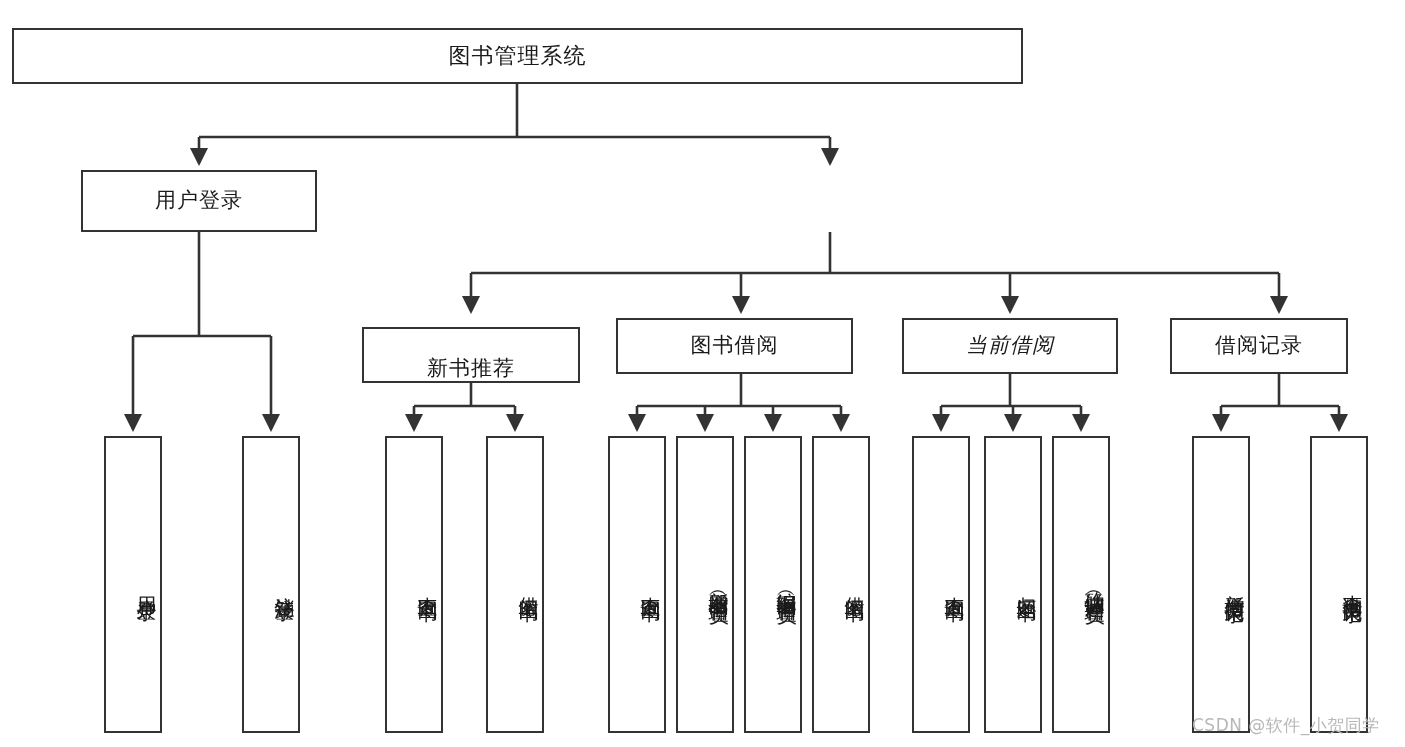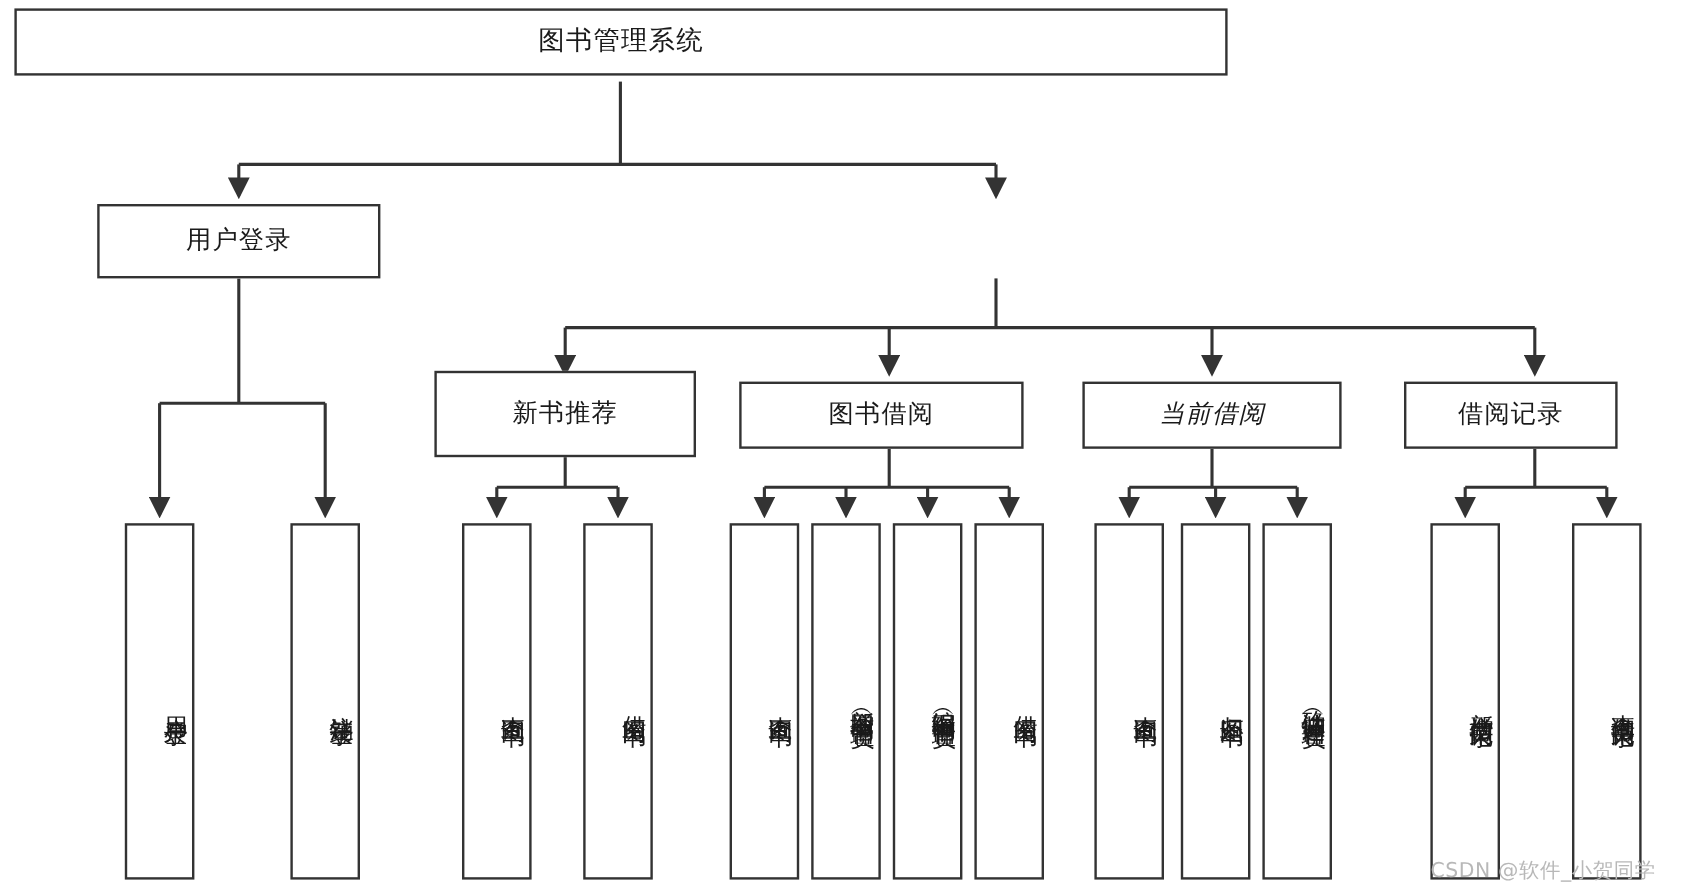--- a/index.html
+++ b/index.html
@@ -111,29 +111,29 @@
       <path d="M 1013 406 L 1013 429" marker-end="url(#arrow)"></path>
       <path d="M 1081 406 L 1081 429" marker-end="url(#arrow)"></path>
 
       <path d="M 1279 374 L 1279 406"></path>
       <path d="M 1221 406 L 1339 406"></path>
       <path d="M 1221 406 L 1221 429" marker-end="url(#arrow)"></path>
       <path d="M 1339 406 L 1339 429" marker-end="url(#arrow)"></path>
     </g>
   </svg>
 
-  <div class="node horiz root" style="left:12px; top:7px; width:1011px; height:56px;">
+  <div class="node horiz root" style="left:12px; top:28px; width:1011px; height:56px;">
     <span>图书管理系统</span>
   </div>
 
   <div class="node horiz" style="left:81px; top:170px; width:236px; height:62px;">
     <span>用户登录</span>
   </div>
 
-  <div class="node horiz" style="left:362px; top:309px; width:218px; height:72px;">
+  <div class="node horiz" style="left:362px; top:327px; width:218px; height:56px;align-items:flex-end;">
     <span>新书推荐</span>
   </div>
   <div class="node horiz" style="left:616px; top:318px; width:237px; height:56px;">
     <span>图书借阅</span>
   </div>
   <div class="node horiz" style="left:902px; top:318px; width:216px; height:56px;font-style:italic;">
     <span>当前借阅</span>
   </div>
   <div class="node horiz" style="left:1170px; top:318px; width:178px; height:56px;">
     <span>借阅记录</span>

